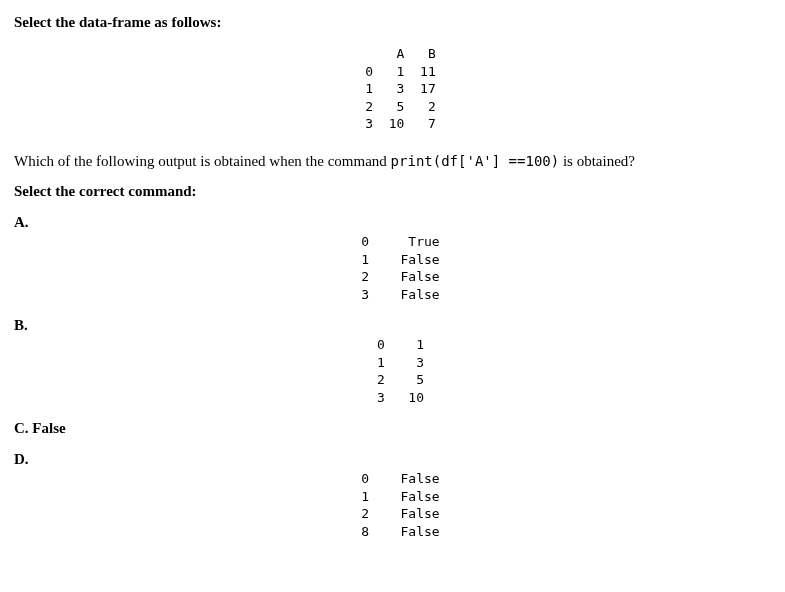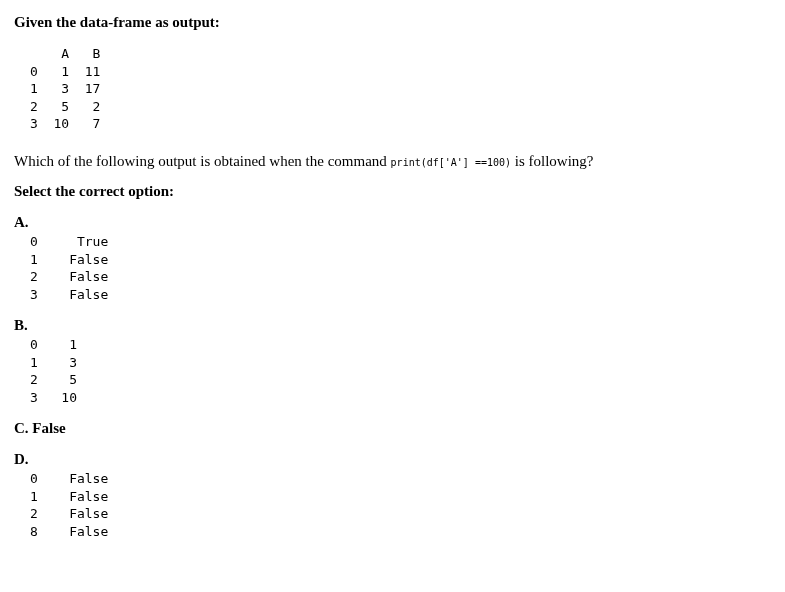--- a/index.html
+++ b/index.html
@@ -16,55 +16,55 @@
       font-weight: bold;
     }
     .mono {
       font-family: Consolas, "DejaVu Sans Mono", "Courier New", monospace;
       font-size: 13px;
       line-height: 1.35;
       white-space: pre;
     }
     .code-inline {
       font-family: Consolas, "DejaVu Sans Mono", "Courier New", monospace;
-      font-size: 10px;
+      font-size: 14px;
     }
     .question-para {
       text-align: justify;
       margin: 18px 0 12px 0;
       line-height: 1.35;
     }
     .section-spacer-md {
       height: 14px;
     }
     .opt-label {
       font-weight: bold;
       margin-top: 14px;
       margin-bottom: 2px;
     }
-    .ml16 { margin-left: 16px; }
+    .ml16 { margin-left: 16px; text-align: center; }
   </style>
 </head>
 <body>
 
-<div class="bold">Given the data-frame as output:</div>
+<div class="bold">Select the data-frame as follows:</div>
 
 <div class="section-spacer-md"></div>
 
 <div class="mono ml16">    A   B
 0   1  11
 1   3  17
 2   5   2
 3  10   7</div>
 
 <div class="question-para">
-  <span>Which of the following output is obtained when the command </span><span class="code-inline">print(df['A'] ==100)</span><span> is following?</span>
+  <span>Which of the following output is obtained when the command </span><span class="code-inline">print(df['A'] ==100)</span><span> is obtained?</span>
 </div>
 
-<div class="bold">Select the correct option:</div>
+<div class="bold">Select the correct command:</div>
 
 <div class="opt-label">A.</div>
 <div class="mono ml16">0     True
 1    False
 2    False
 3    False</div>
 
 <div class="opt-label">B.</div>
 <div class="mono ml16">0    1
 1    3

